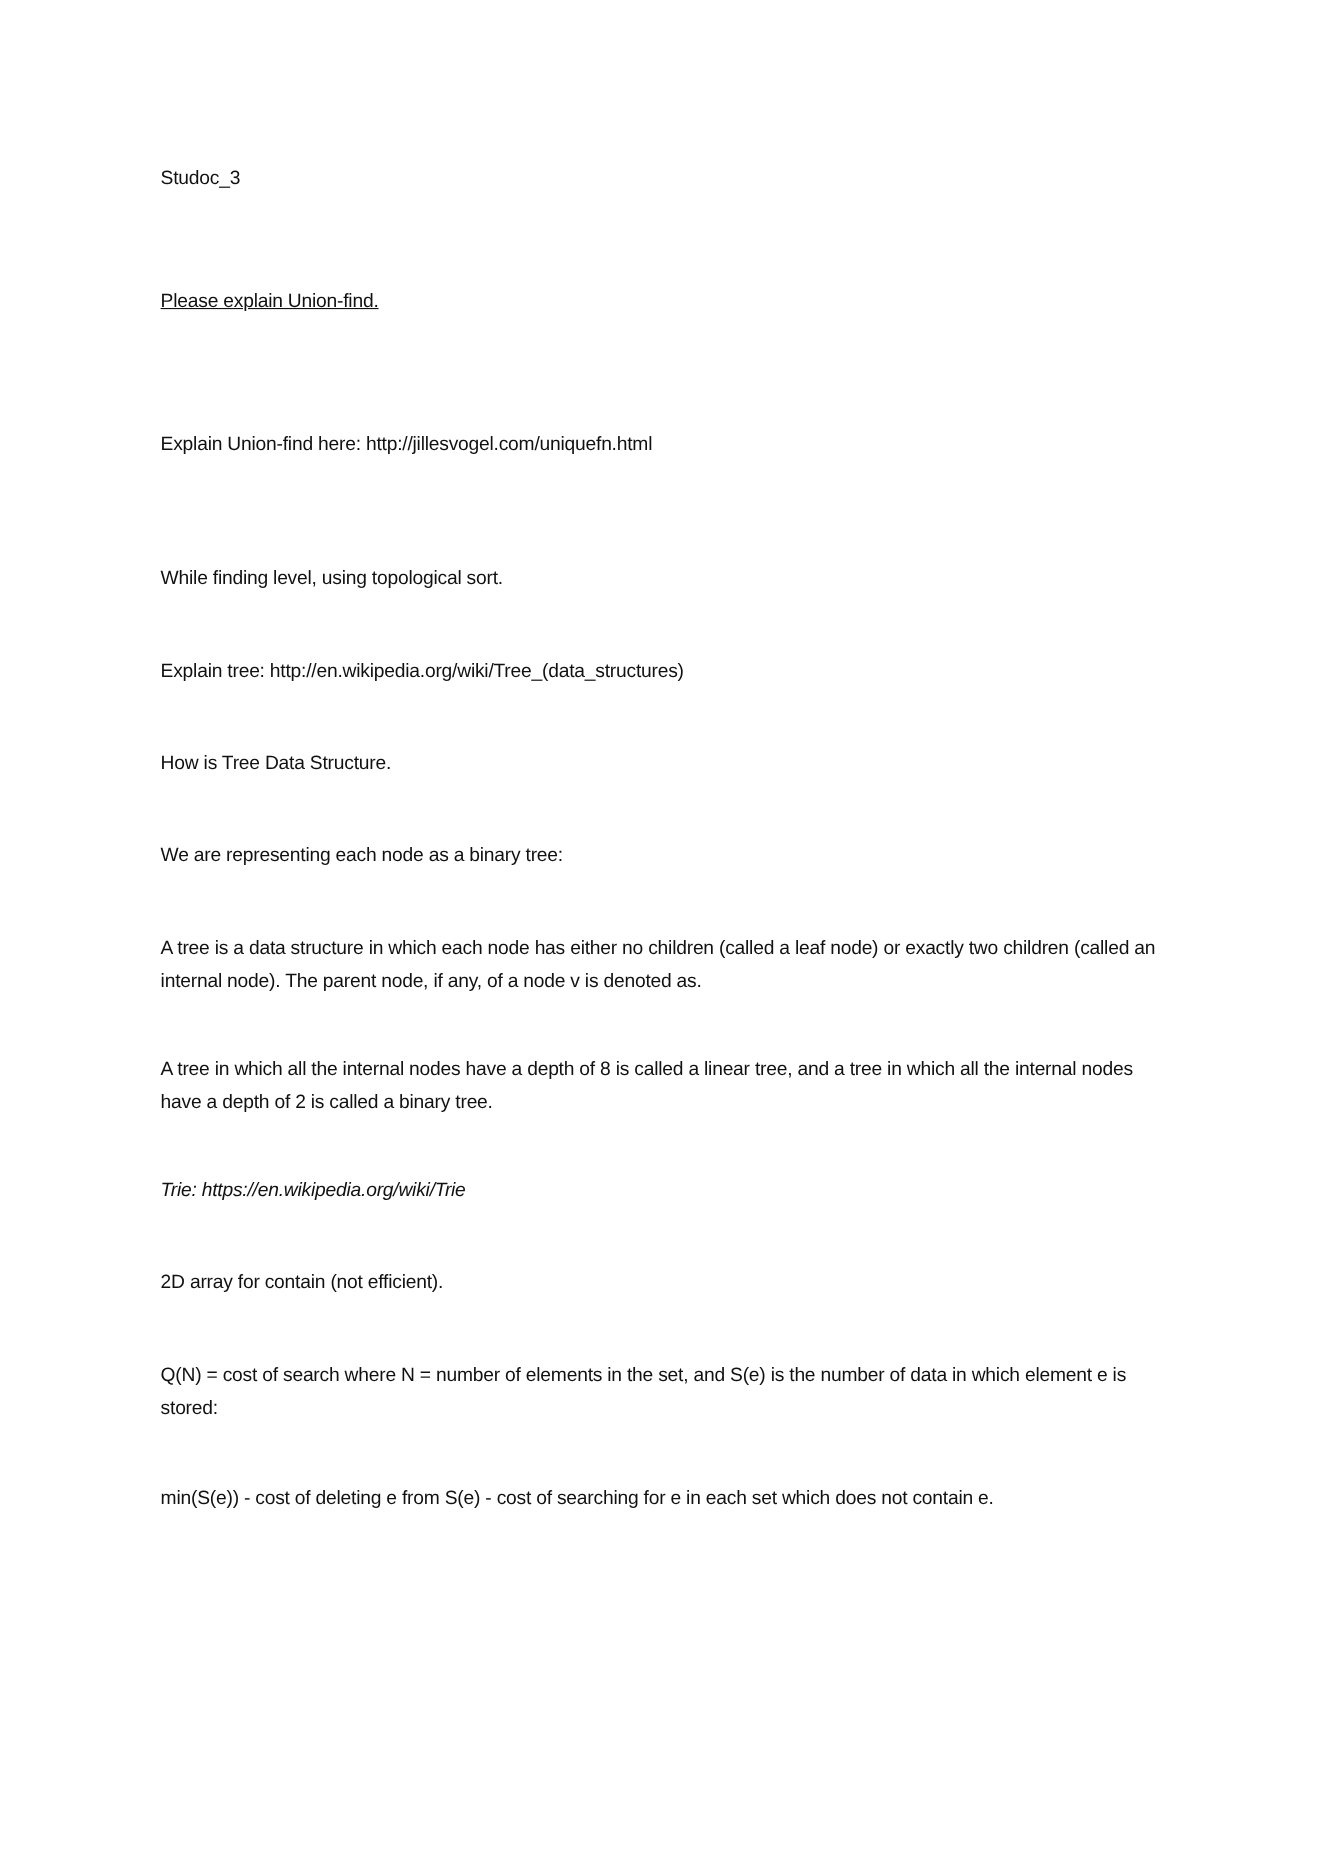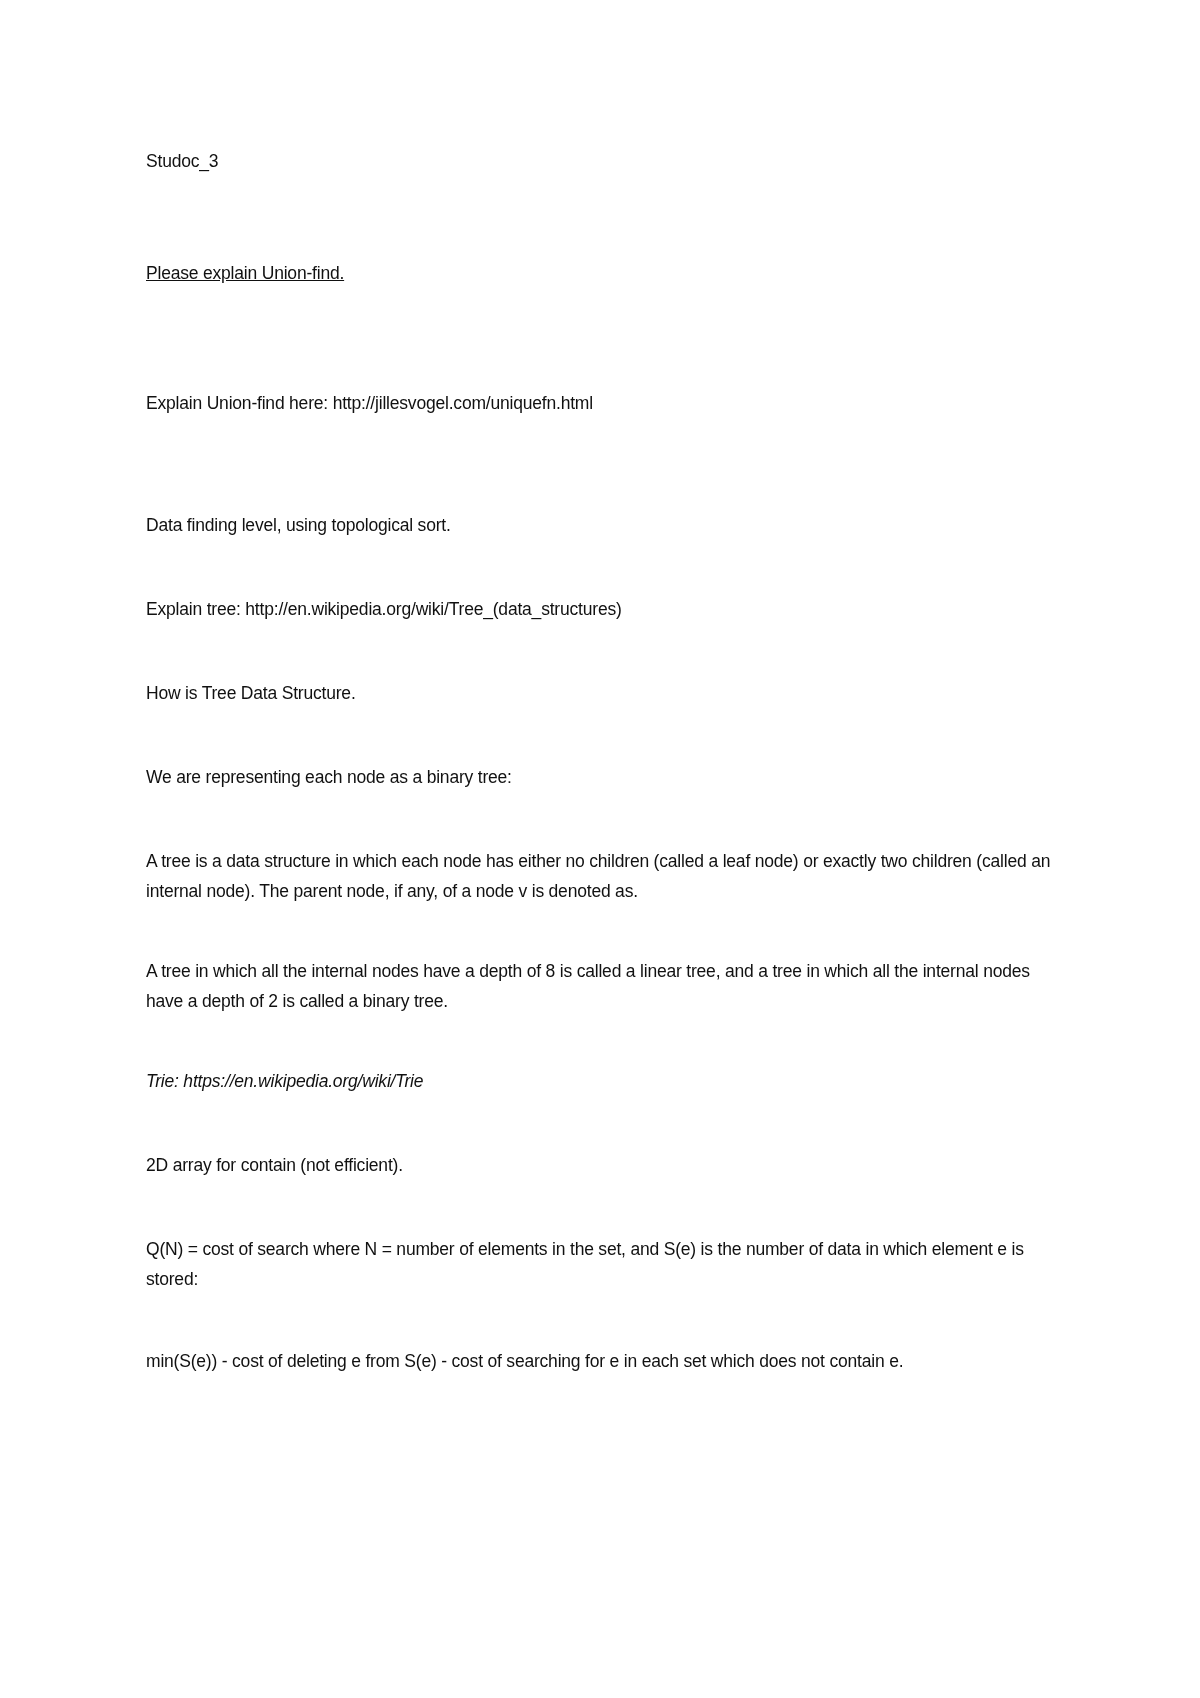--- a/index.html
+++ b/index.html
@@ -34,21 +34,21 @@
       letter-spacing: -0.2px;
     }
   </style>
 </head>
 <body>
 
 <div class="page">
   <p class="para" style="top:146px;">Studoc_3</p>
   <p class="para" style="top:258px;text-decoration:underline;">Please explain Union-find.</p>
   <p class="para" style="top:352px;margin-top:36px;">Explain Union-find here: http://jillesvogel.com/uniquefn.html</p>
-  <p class="para" style="top:510px;">Data finding level, using topological sort.</p>
+  <p class="para" style="top:510px;">While finding level, using topological sort.</p>
   <p class="para" style="top:594px;">Explain tree: http://en.wikipedia.org/wiki/Tree_(data_structures)</p>
   <p class="para" style="top:678px;">How is Tree Data Structure.</p>
   <p class="para" style="top:762px;">We are representing each node as a binary tree:</p>
   <p class="para" style="top:846px;">A tree is a data structure in which each node has either no children (called a leaf node) or exactly two children (called an internal node). The parent node, if any, of a node v is denoted as.</p>
   <p class="para" style="top:956px;">A tree in which all the internal nodes have a depth of 8 is called a linear tree, and a tree in which all the internal nodes have a depth of 2 is called a binary tree.</p>
   <p class="para" style="top:1066px;font-style:italic;">Trie: https://en.wikipedia.org/wiki/Trie</p>
   <p class="para" style="top:1150px;">2D array for contain (not efficient).</p>
   <p class="para" style="top:1234px;">Q(N) = cost of search where N = number of elements in the set, and S(e) is the number of data in which element e is stored:</p>
   <p class="para" style="top:1346px;">min(S(e)) - cost of deleting e from S(e) - cost of searching for e in each set which does not contain e.</p>
 </div>

